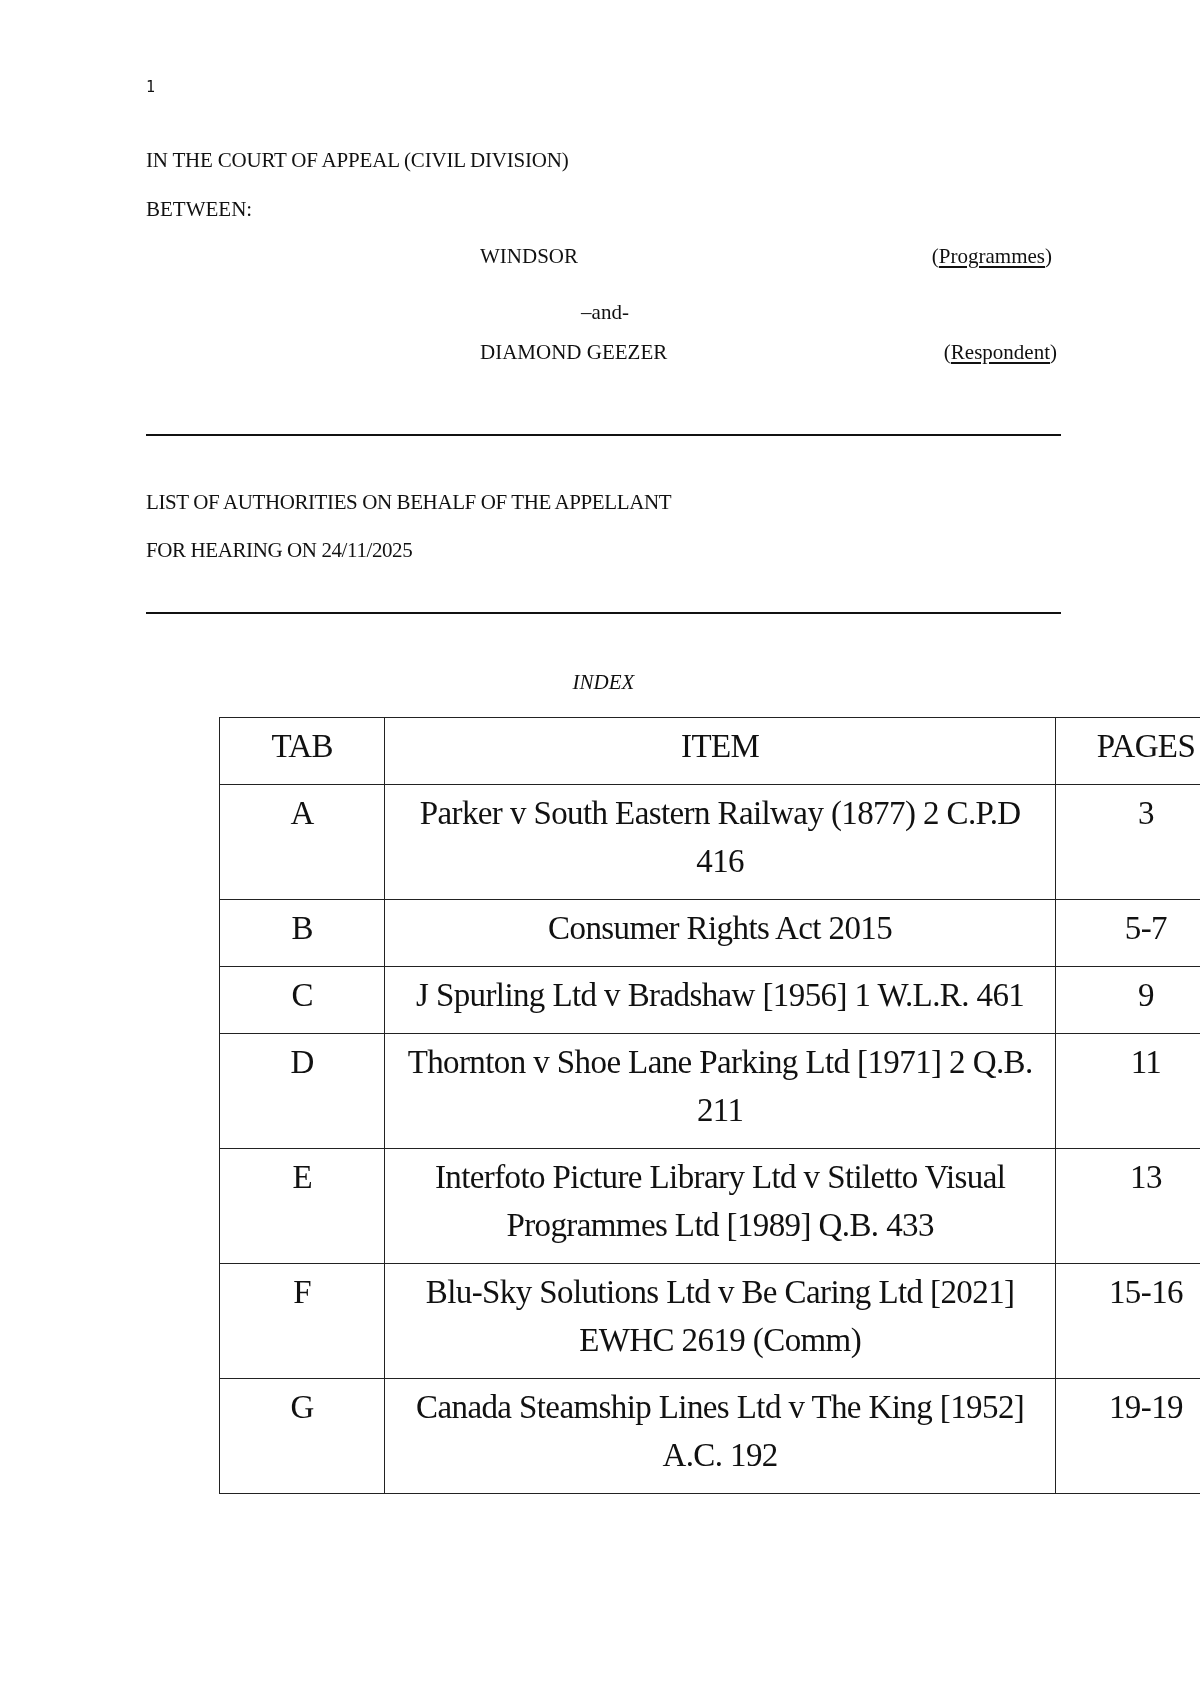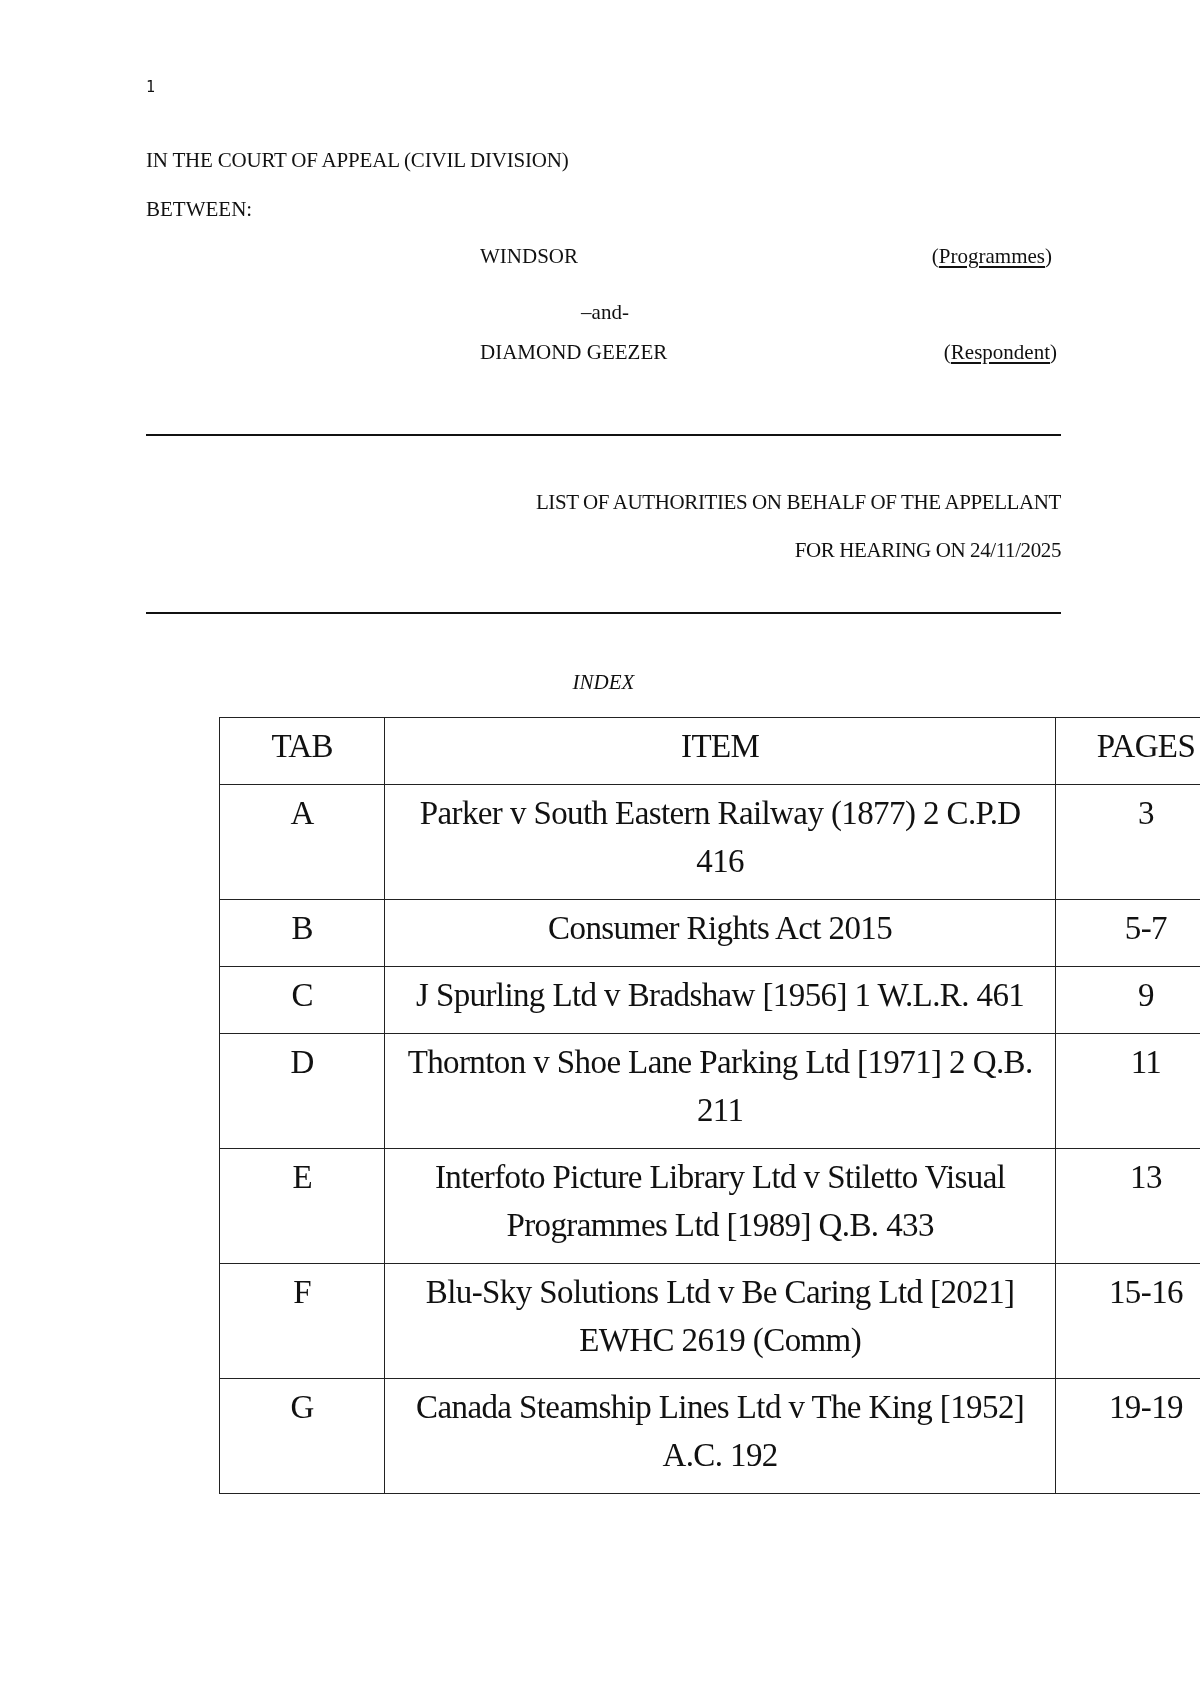--- a/index.html
+++ b/index.html
@@ -56,21 +56,21 @@
       position: absolute;
       left: 146px;
       width: 915px;
       height: 2px;
       background: #111111;
     }
     .heading {
       position: absolute;
       left: 146px;
       width: 915px;
-      text-align: right;
+      text-align: left;
       font-size: 21px;
       letter-spacing: -0.4px;
     }
     .index-label {
       position: absolute;
       left: 146px;
       width: 915px;
       top: 670px;
       text-align: center;
       font-size: 21px;

